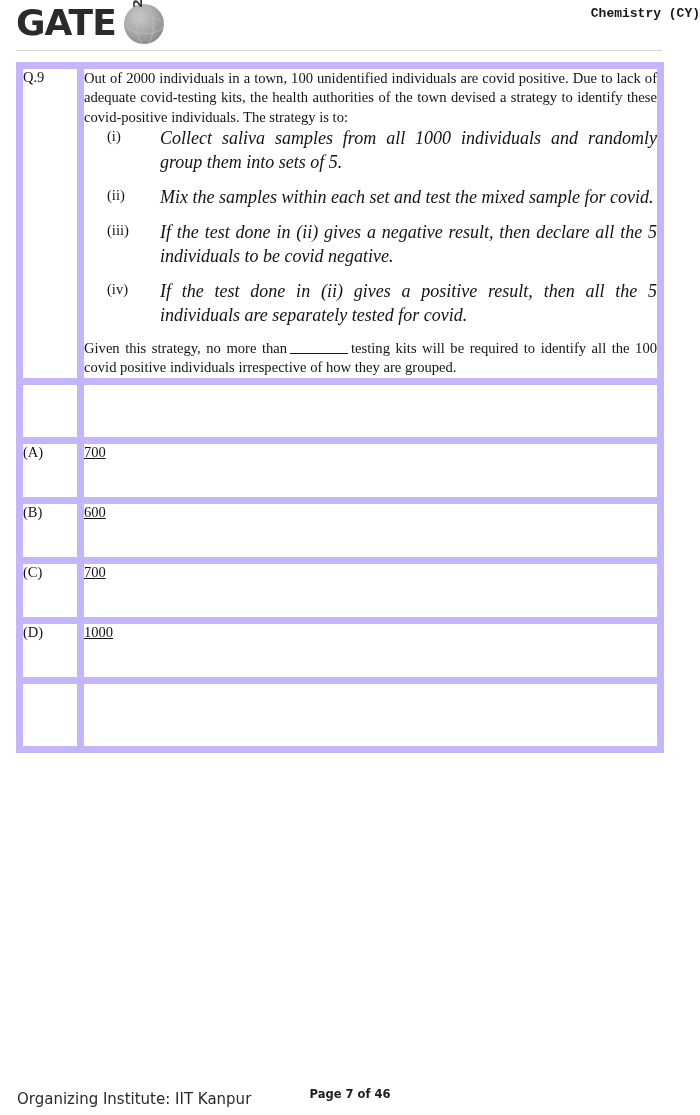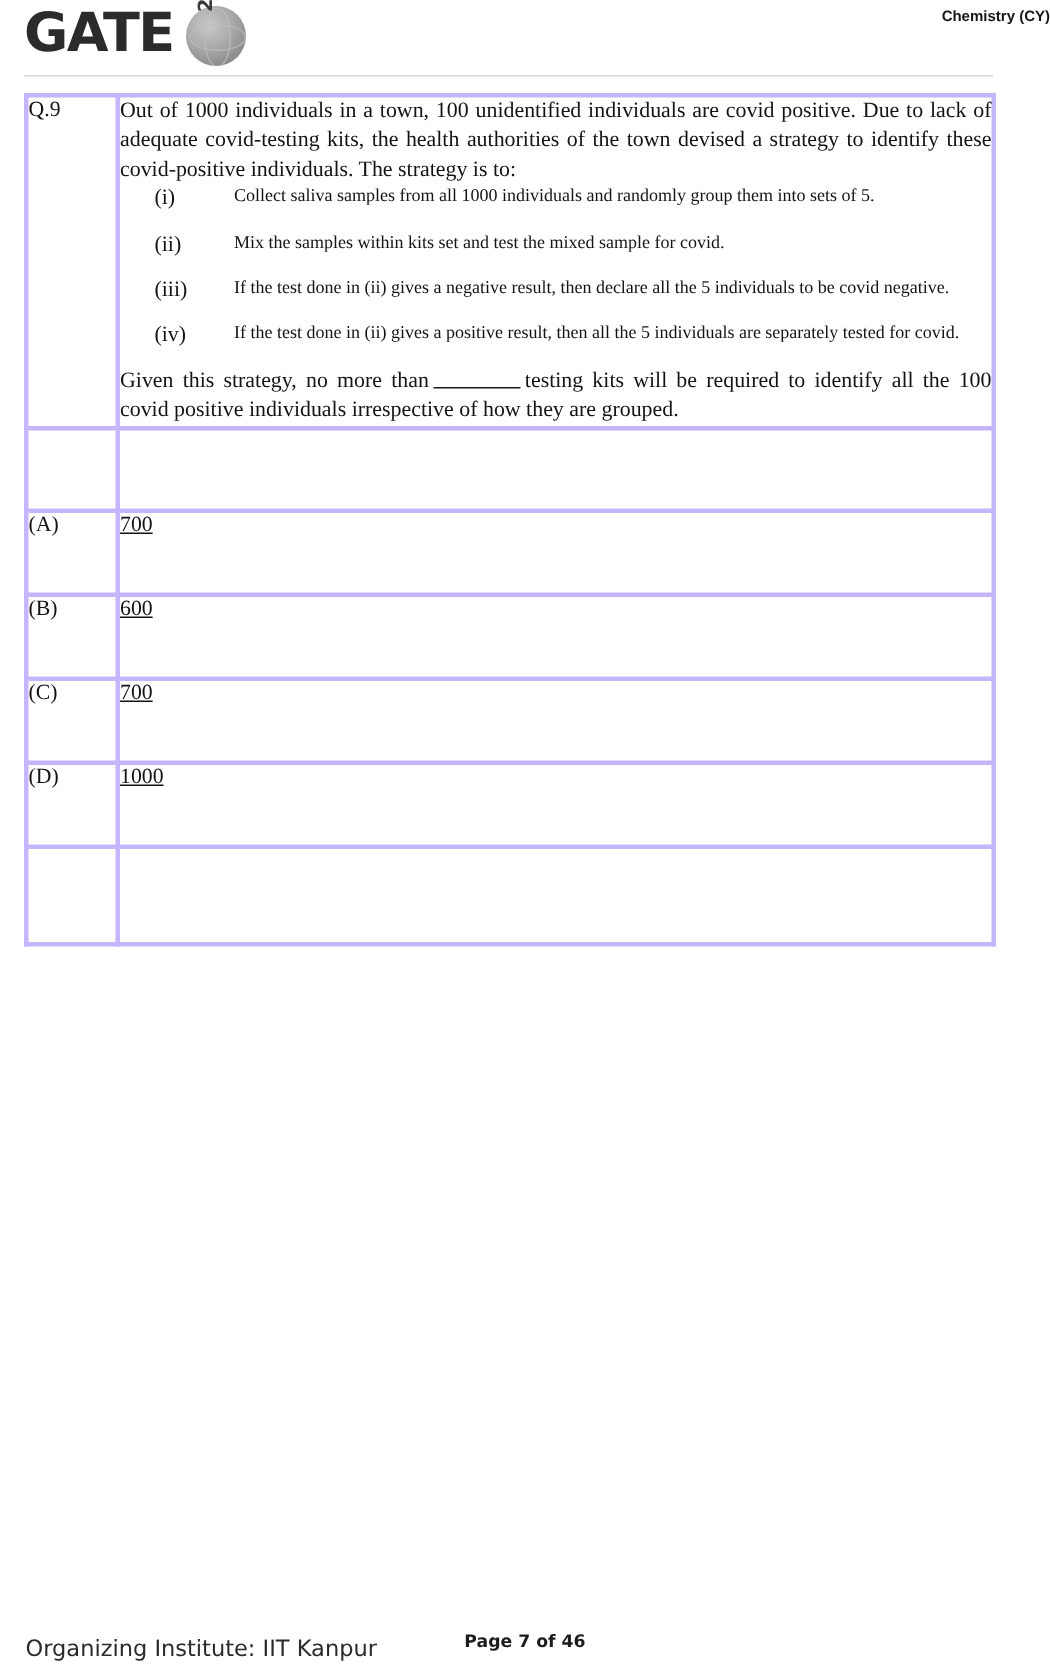--- a/index.html
+++ b/index.html
@@ -80,23 +80,23 @@
     color: #3a3a3a;
     transform: rotate(-90deg);
     transform-origin: left top;
     letter-spacing: 0px;
     white-space: nowrap;
   }
   .paper-name {
     position: absolute;
     right: 16px;
     top: 6px;
-    font-family: Liberation Sans, sans-serif;
-    font-weight: bold;
-    font-size: 10px;
+    font-family: Liberation Mono, monospace;
+    font-weight: bold;
+    font-size: 13px;
     color: #161616;
     white-space: nowrap;
   }
   .header-rule {
     position: absolute;
     left: 16px;
     top: 50px;
     width: 646px;
     height: 1px;
     background: #d6d6d6;
@@ -105,21 +105,21 @@
   
   .q-table {
     position: absolute;
     left: 16px;
     top: 62px;
     width: 648px;
     border-collapse: collapse;
     table-layout: fixed;
   }
   .q-table td {
-    border: 3px solid #c4b5fd;
+    border: 7px solid #c4b5fd;
     vertical-align: top;
     padding: 0;
   }
   .col-label { width: 61px; }
 
   .qnum {
     font-size: 14.5px;
     padding: 10px 0 0 7px;
     color: #131313;
     line-height: 1.2;
@@ -148,24 +148,25 @@
     padding-left: 23px;
   }
   .step-num {
     width: 53px;
     flex: 0 0 53px;
     font-size: 14.6px;
     line-height: 1.33;
   }
   .step-text {
     flex: 1 1 auto;
-    font-size: 12px;
+    font-size: 18px;
     line-height: 1.33;
     text-align: justify;
     text-justify: inter-word;
+    font-style: italic;
   }
   .blank-line {
     display: inline-block;
     width: 58px;
     border-bottom: 1.3px solid #1a1a1a;
     margin: 0 3px -1px 3px;
   }
 
   .spacer-row td { height: 52px; }
   .opt-row td { height: 53px; }
@@ -221,30 +222,30 @@
 
 <table class="q-table">
   <colgroup>
     <col class="col-label">
     <col>
   </colgroup>
   <tbody>
     <tr class="question-row">
       <td class="qnum">Q.9</td>
       <td class="qbody">
-        <p class="stem">Out of 1000 individuals in a town, 100 unidentified individuals are covid positive. Due to lack of adequate covid-testing kits, the health authorities of the town devised a strategy to identify these covid-positive individuals. The strategy is to:</p>
+        <p class="stem">Out of 2000 individuals in a town, 100 unidentified individuals are covid positive. Due to lack of adequate covid-testing kits, the health authorities of the town devised a strategy to identify these covid-positive individuals. The strategy is to:</p>
 
         <div class="steps">
           <div class="step">
             <div class="step-num">(i)</div>
             <div class="step-text">Collect saliva samples from all 1000 individuals and randomly group them into sets of 5.</div>
           </div>
           <div class="step">
             <div class="step-num">(ii)</div>
-            <div class="step-text">Mix the samples within kits set and test the mixed sample for covid.</div>
+            <div class="step-text">Mix the samples within each set and test the mixed sample for covid.</div>
           </div>
           <div class="step">
             <div class="step-num">(iii)</div>
             <div class="step-text">If the test done in (ii) gives a negative result, then declare all the 5 individuals to be covid negative.</div>
           </div>
           <div class="step">
             <div class="step-num">(iv)</div>
             <div class="step-text">If the test done in (ii) gives a positive result, then all the 5 individuals are separately tested for covid.</div>
           </div>
         </div>

